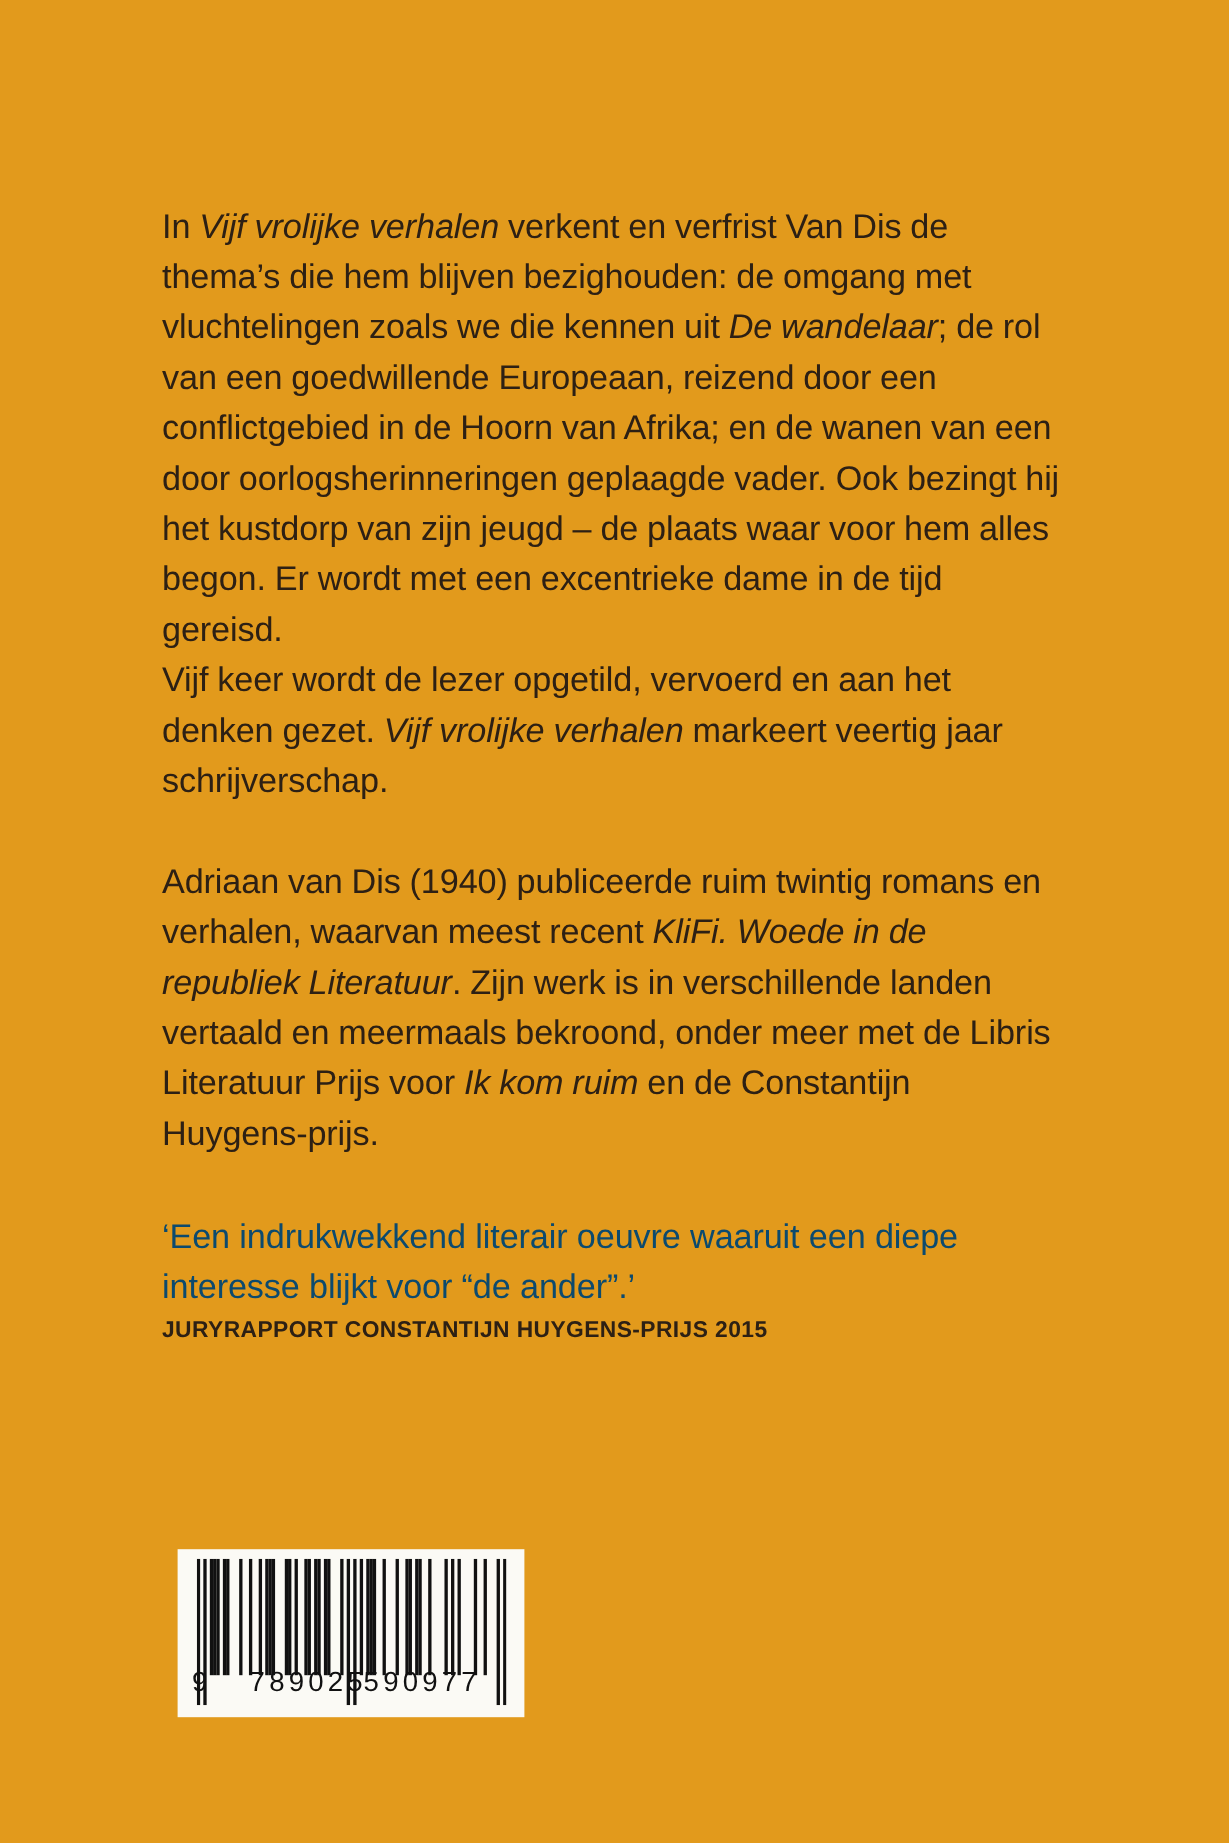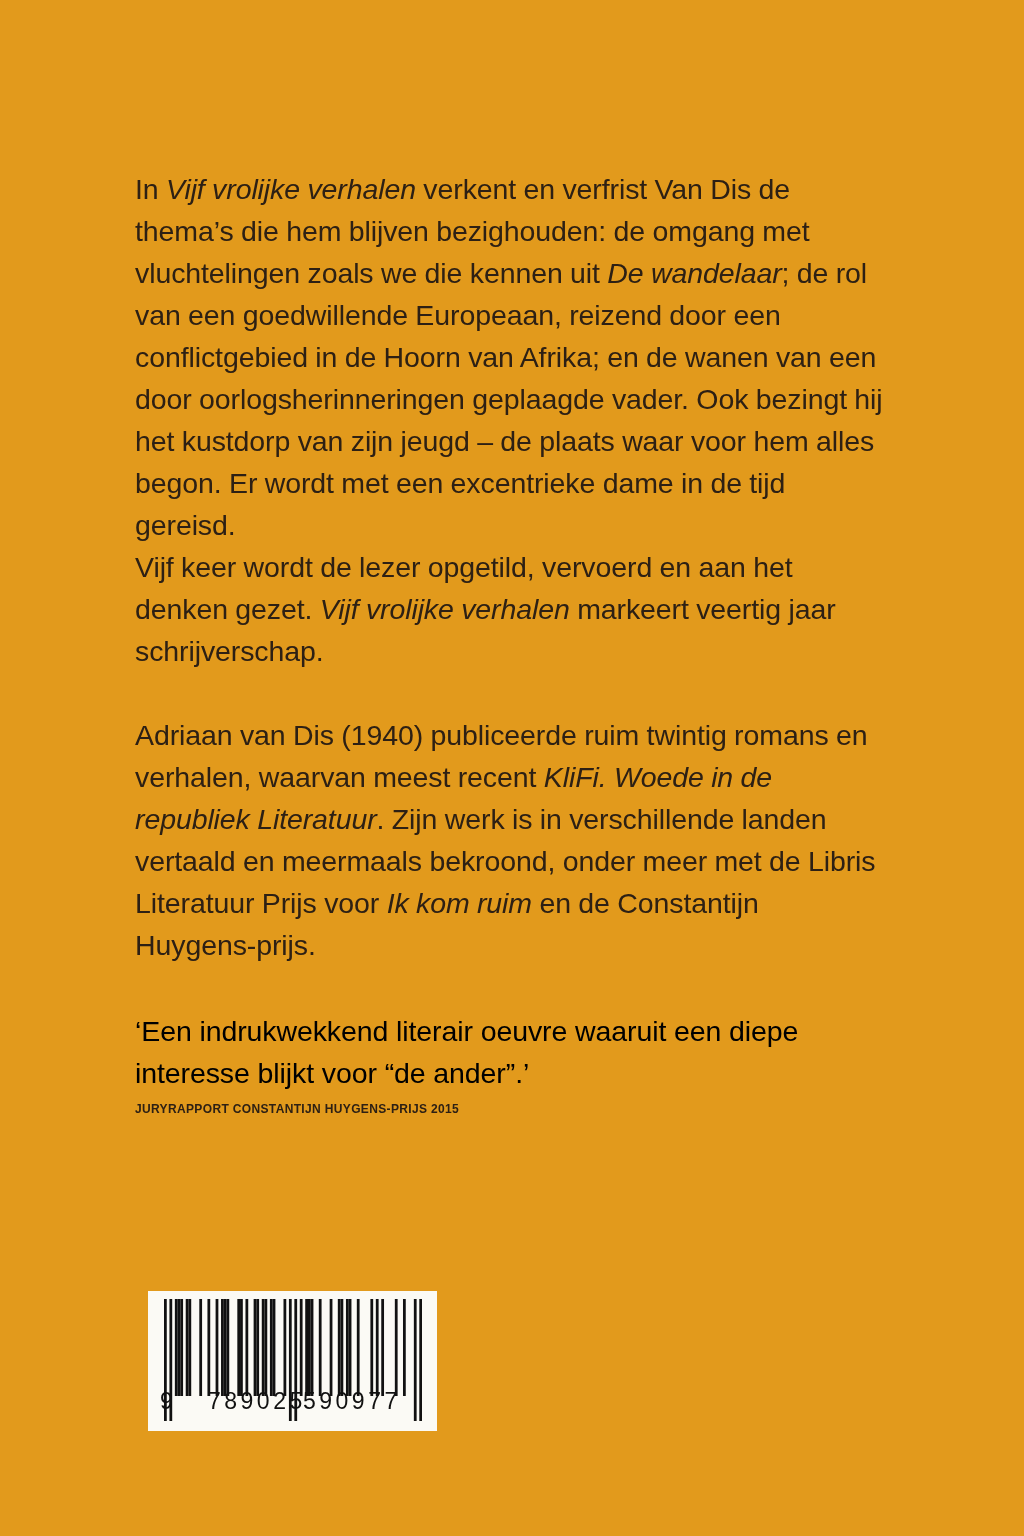--- a/index.html
+++ b/index.html
@@ -46,25 +46,25 @@
     font-weight: normal;
     font-style: italic;
   }
   .quote-block {
     margin-top: 44px;
   }
   .quote {
     font-size: 28.5px;
     line-height: 42px;
     margin: 0;
-    color: #000000;
+    color: #0c4a6e;
     letter-spacing: -0.1px;
   }
   .attribution {
-    font-size: 12px;
+    font-size: 19px;
     font-weight: bold;
     letter-spacing: 0.35px;
     line-height: 30px;
     margin: 0;
     color: #2d2014;
   }
 
   
   .barcode-box {
     position: absolute;

